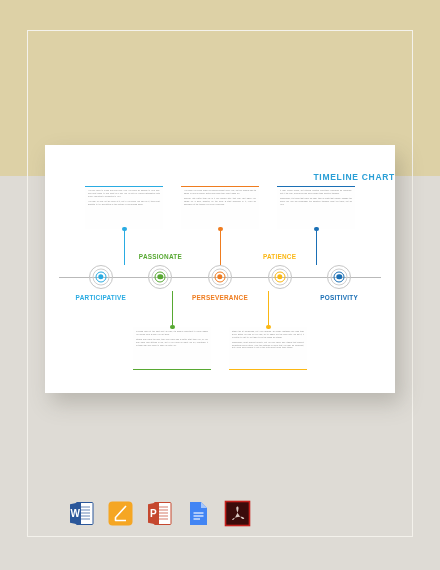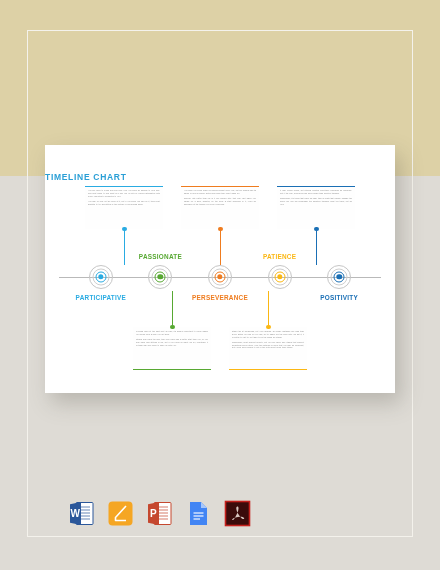--- a/index.html
+++ b/index.html
@@ -46,21 +46,21 @@
     width: 350px; height: 248px;
     background: #ffffff;
     box-shadow: 6px 10px 20px rgba(90,85,75,0.28);
   }
 
   
   #title {
     position: absolute;
     left: 0; top: 27px;
     width: 350px;
-    text-align: left;
+    text-align: right;
     font-size: 8.5px;
     font-weight: bold;
     letter-spacing: 0.7px;
     color: #2a9fd6;
   }
 
   
   .tblock {
     position: absolute;
     background: #fefefe;

